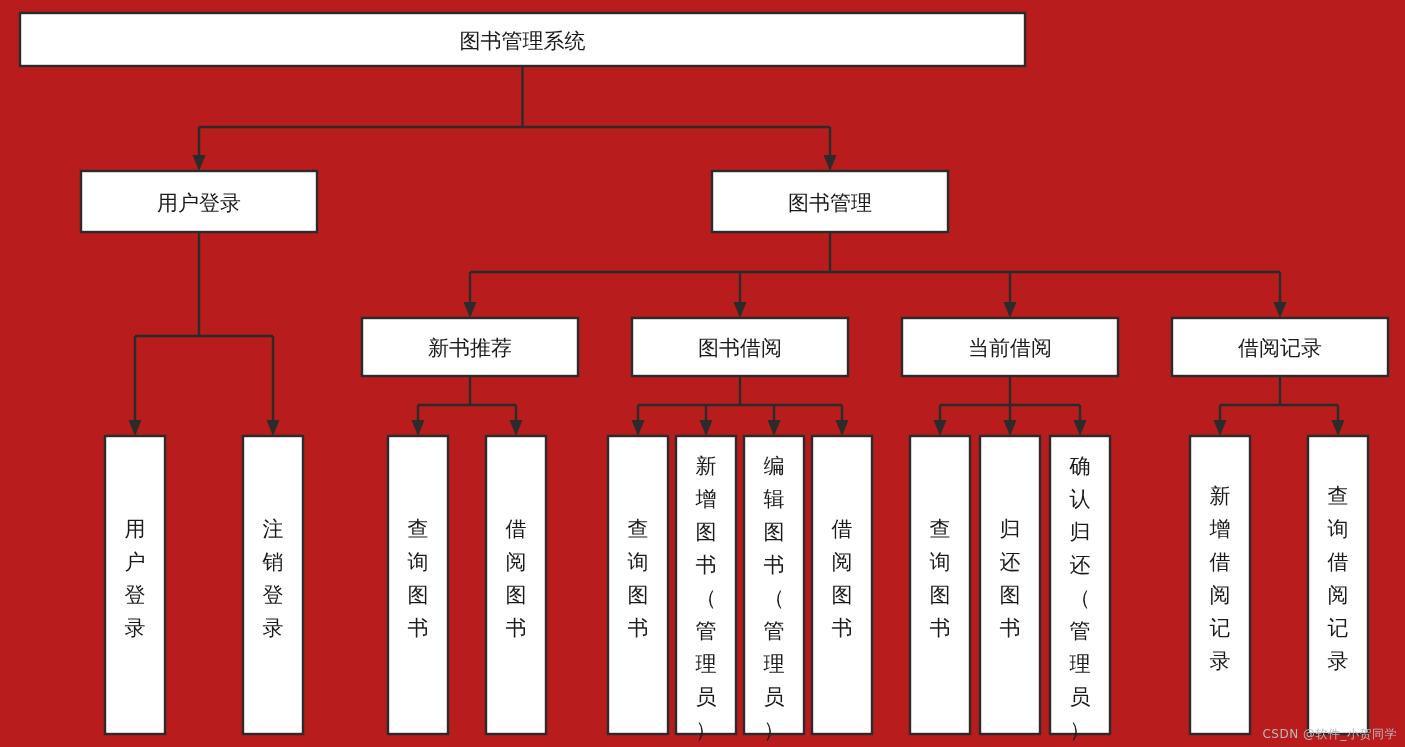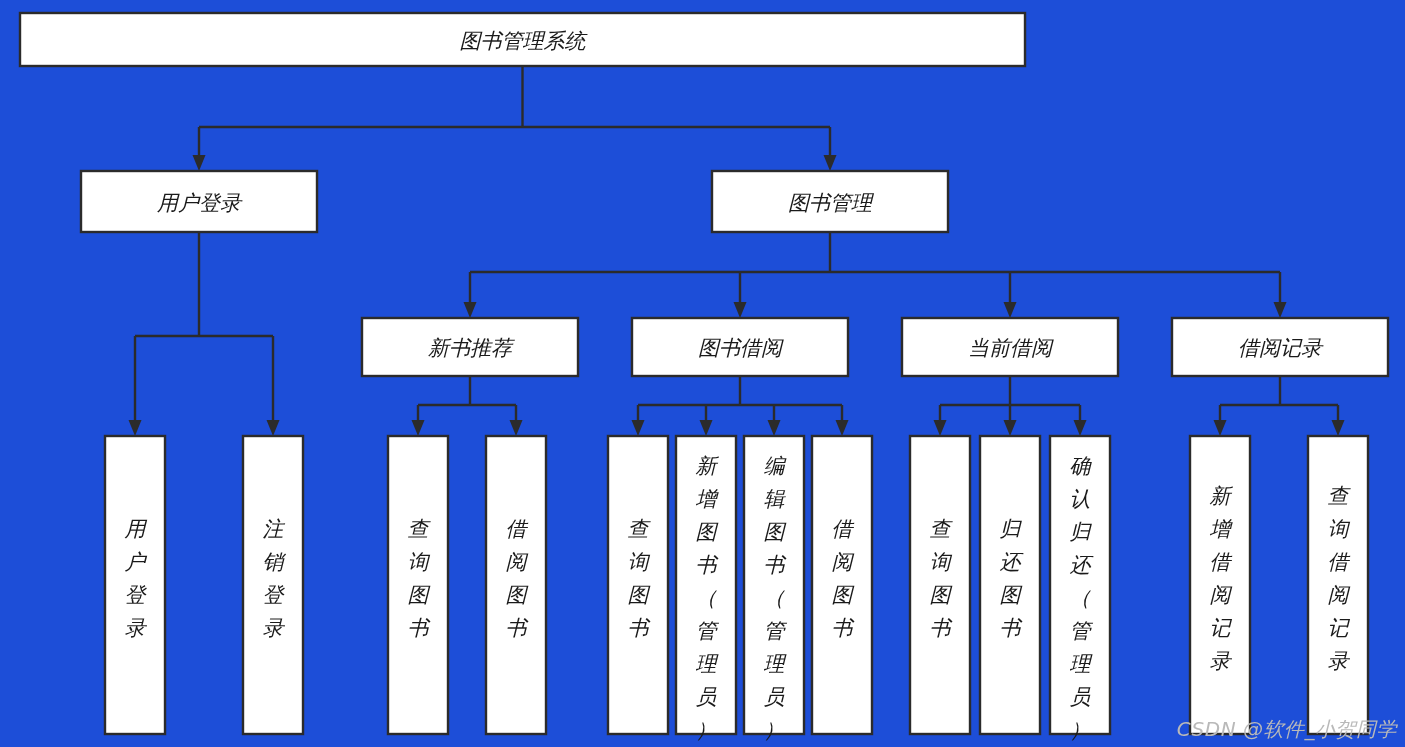--- a/index.html
+++ b/index.html
@@ -11,22 +11,21 @@
   body {
     width: 1405px;
     height: 747px;
     font-family: "DejaVu Sans", "Liberation Sans", sans-serif;
     overflow: hidden;
   }
   #diagram-root {
     position: relative;
     width: 1405px;
     height: 747px;
-    background: #1d4ed8;
-    font-style: italic;
+    background: #b91c1c;
   }
   svg#flow-svg {
     position: absolute;
     left: 0;
     top: 0;
     width: 1405px;
     height: 747px;
     display: block;
   }
   .node-box {
@@ -55,21 +54,21 @@
     font-family: "DejaVu Sans", "Liberation Sans", sans-serif;
     font-size: 21px;
     fill: #1a1a1a;
     text-anchor: middle;
   }
   .watermark {
     position: absolute;
     right: 8px;
     bottom: 4px;
     font-family: "DejaVu Sans", "Liberation Sans", sans-serif;
-    font-size: 20px;
+    font-size: 12px;
     color: #b9b9b9;
     white-space: nowrap;
     letter-spacing: 0.5px;
     user-select: none;
   }
 </style>
 </head>
 <body>
 
 <div id="diagram-root">

